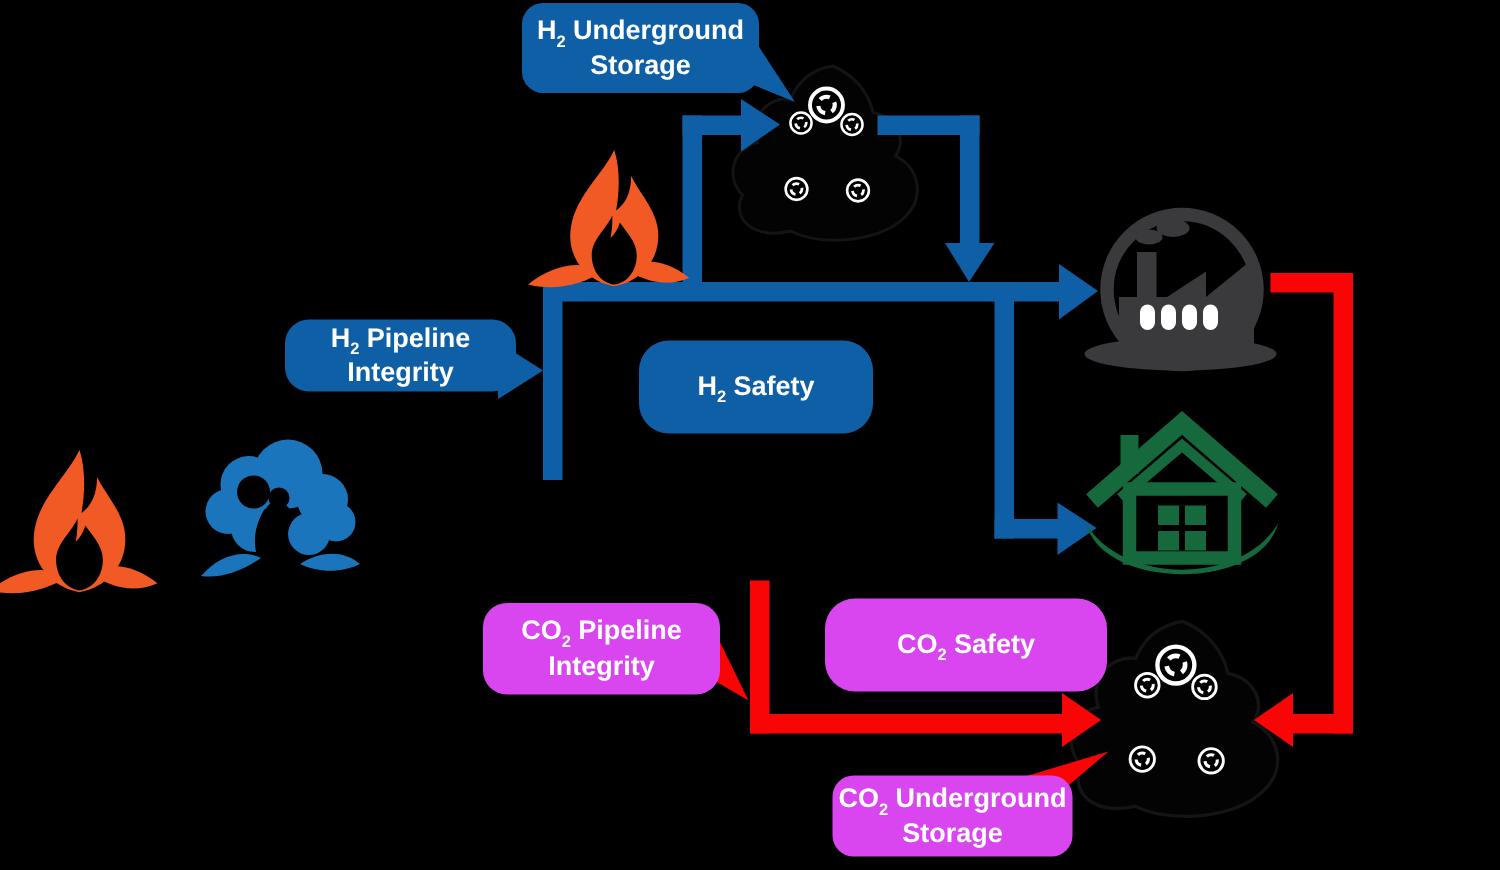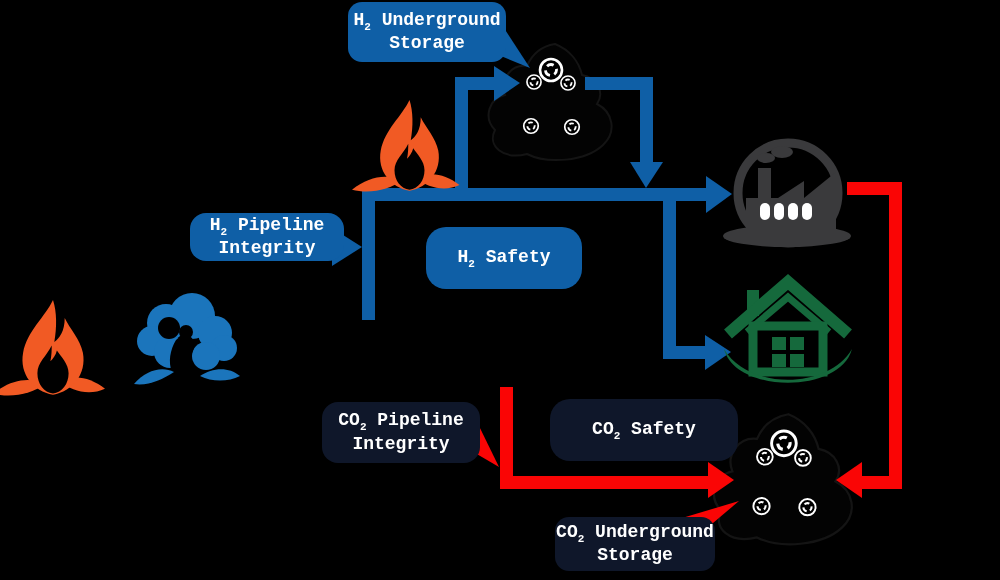--- a/index.html
+++ b/index.html
@@ -1,35 +1,35 @@
 <!DOCTYPE html>
 <html><head>
 <meta charset="utf-8">
 <style>
   html,body{margin:0;padding:0;background:#000;}
   #canvas{
     position:relative;width:1000px;height:580px;background:#000;overflow:hidden;
-    font-family:Liberation Mono, monospace;
+    font-family:Liberation Sans, sans-serif;
   }
   #gfx{position:absolute;left:0;top:0;z-index:1;}
   .fill-blue{fill:#0f5fa6;}
   .fill-red{fill:#fa0505;}
   .fill-orange{fill:#f15a24;}
   .fill-gray{fill:#3a3a3c;}
   .stroke-gray{stroke:#3a3a3c;fill:none;}
   .fill-green{fill:#15693c;}
   .stroke-green{stroke:#15693c;fill:none;}
   .fill-cloud{fill:#1b75bc;}
   .bubble{
     position:absolute;z-index:2;display:flex;flex-direction:column;align-items:center;
     justify-content:center;text-align:center;color:#fff;font-weight:bold;
     font-size:18px;line-height:1.3;padding:2px 4px;box-sizing:border-box;
   }
   .bubble.blue{background:#0f5fa6;}
-  .bubble.red{background:#0f172a;}
+  .bubble.red{background:#d946ef;}
   .bline{white-space:nowrap;}
   .sub{font-size:11px;position:relative;top:5px;}
 </style>
 </head>
 <body>
 
 <div id="canvas">
 
   <svg id="gfx" width="1000" height="580" viewBox="0 0 1000 580">
     <defs>

